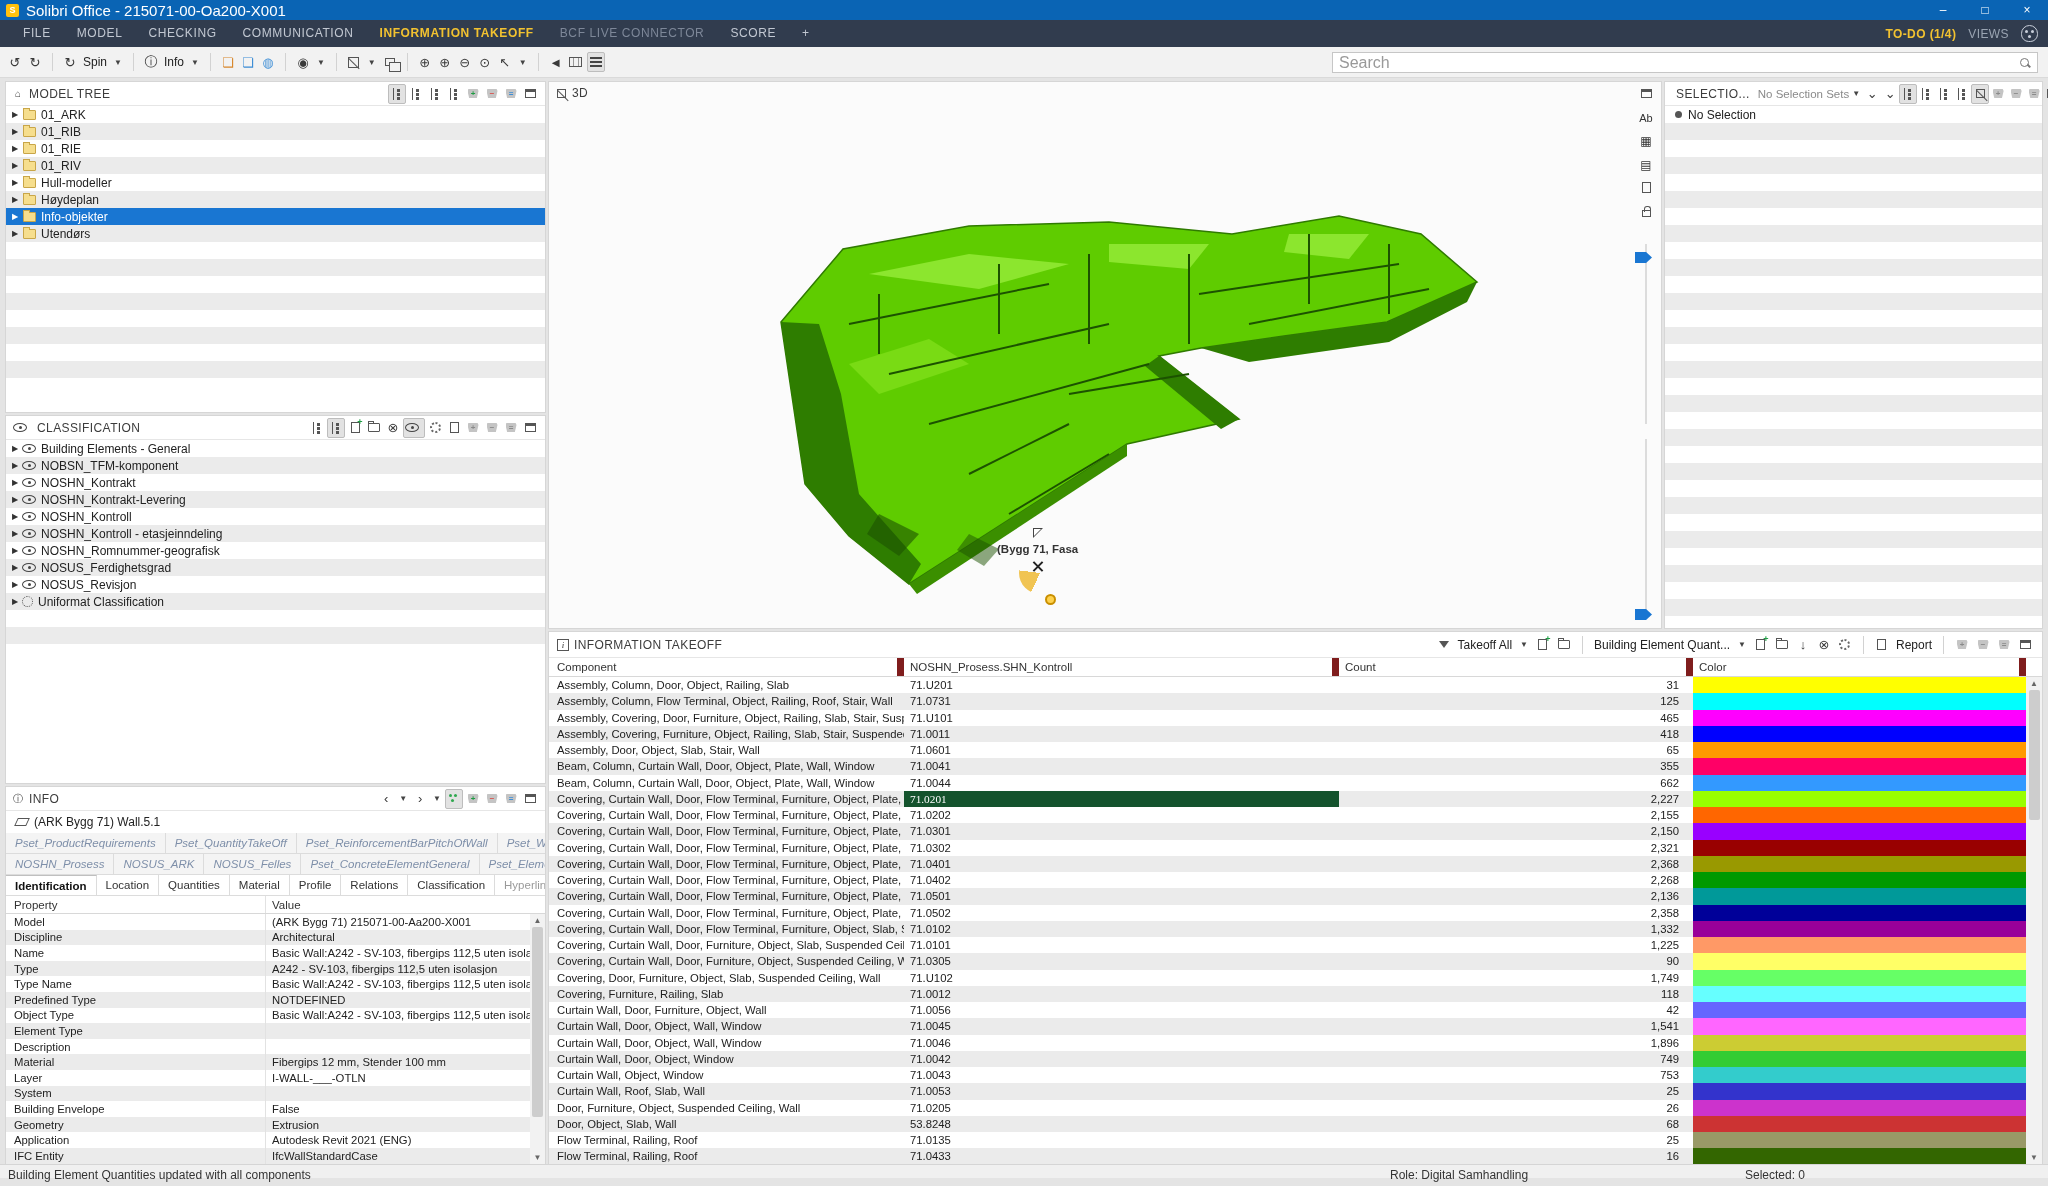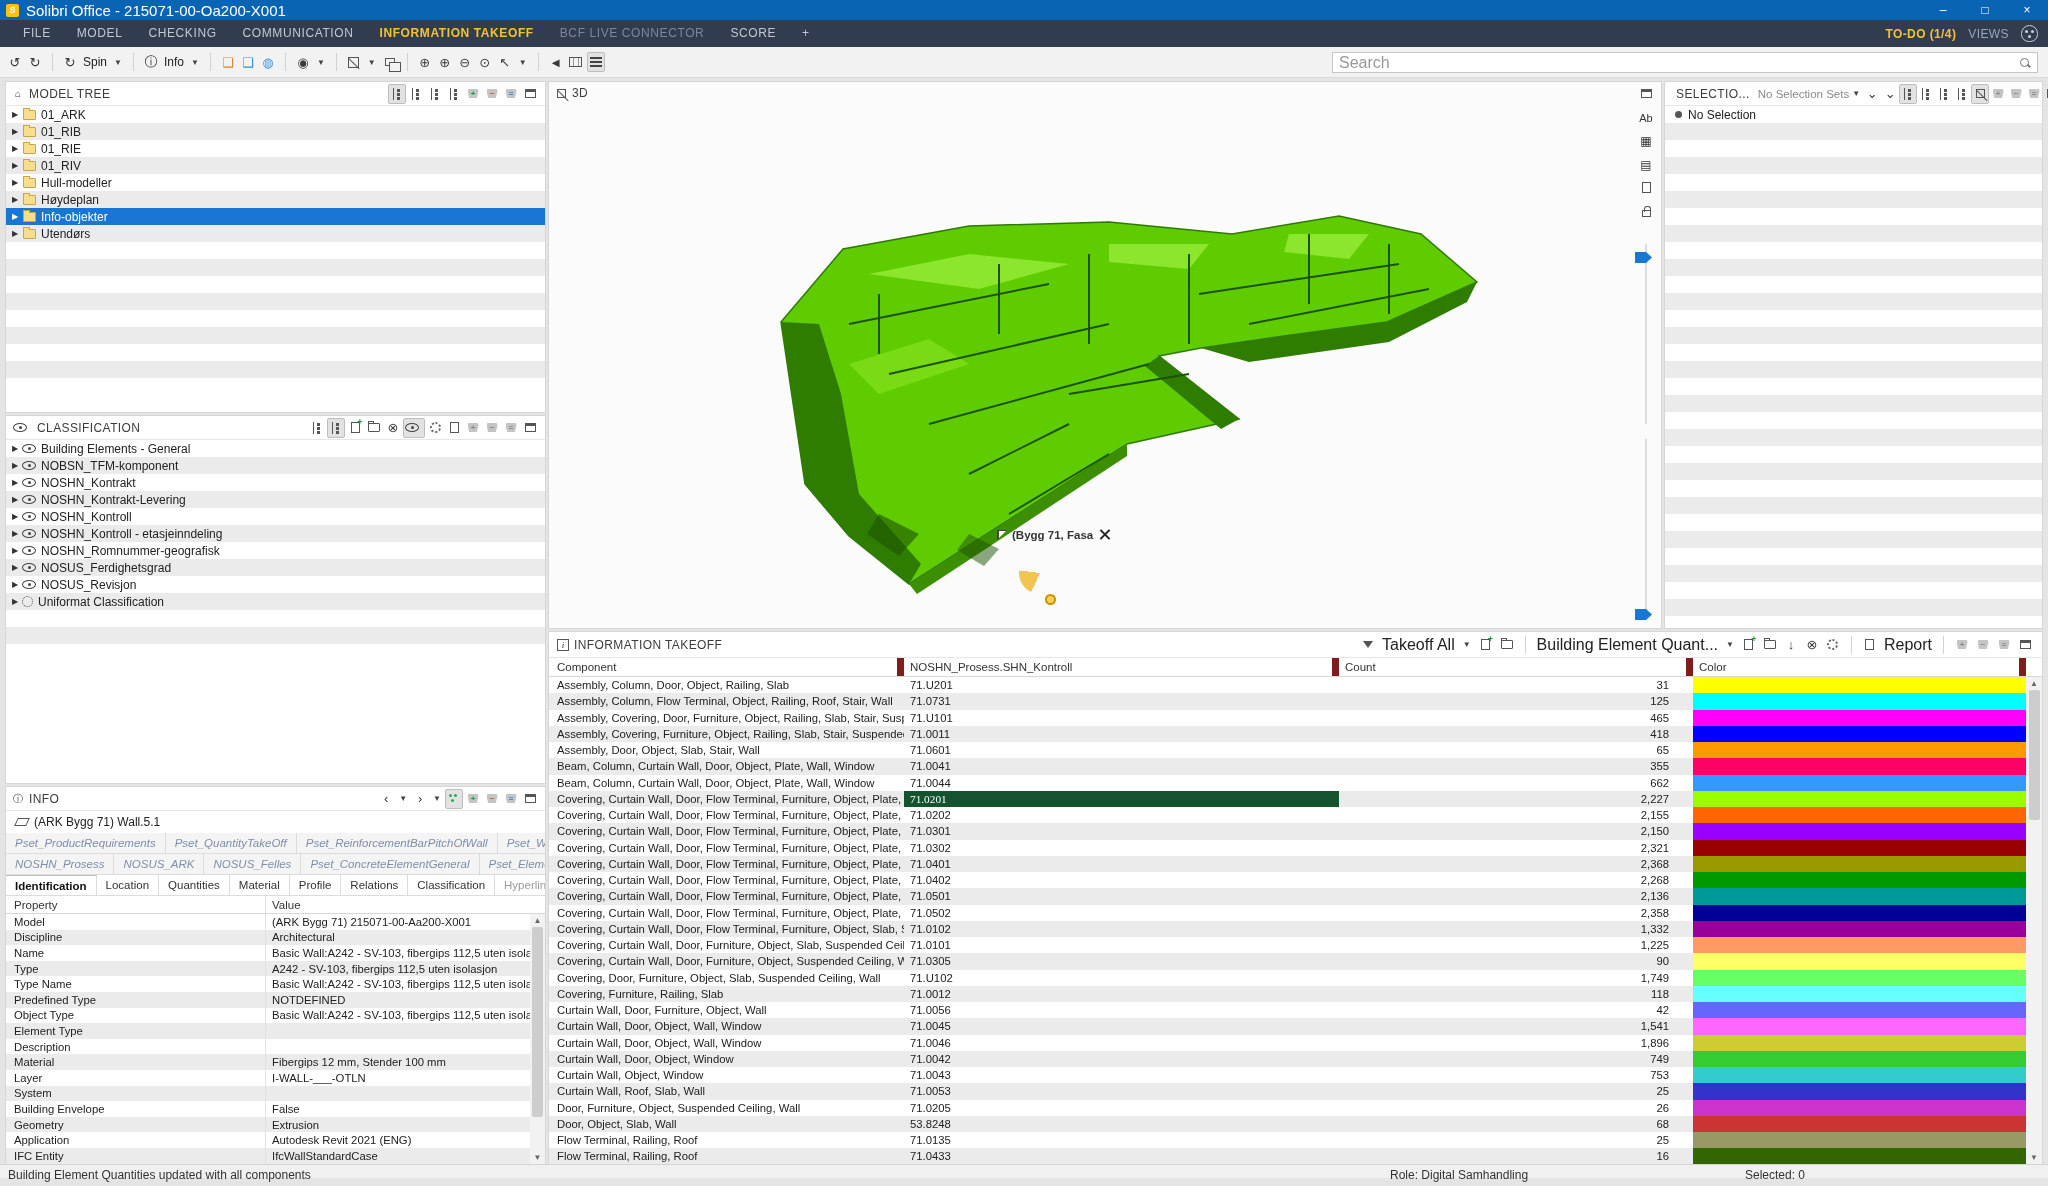--- a/index.html
+++ b/index.html
@@ -119,30 +119,30 @@
   .fan { position:absolute; width:42px; height:42px; border-radius:50%; background:conic-gradient(from 205deg, rgba(240,193,74,.95) 0 72deg, transparent 72deg); }
   .fan-dot { position:absolute; width:11px; height:11px; border-radius:50%; background:#FFD24D; border:2px solid #C98F00; }
 
   
   .sets-label { font-size:11.5px; color:#8A8A8A; margin-left:8px; white-space:nowrap; }
   .sel-dot { width:7px; height:7px; border-radius:50%; background:#555; margin:0 6px 0 10px; flex:none; }
 
   
   .tk-head { height:26px; display:flex; align-items:center; padding:0 8px; border-bottom:1px solid #E6E6E6; }
   .tk-tools { margin-left:auto; display:flex; align-items:center; gap:3px; }
-  .tk-tools .lbl { font-size:16px; color:#222; margin:0 2px; white-space:nowrap; }
+  .tk-tools .lbl { font-size:12px; color:#222; margin:0 2px; white-space:nowrap; }
   .tk-cols { height:19px; display:flex; align-items:center; border-bottom:1px solid #D8D8D8; font-size:11.5px; color:#333; }
   .tk-cols span { border-right:7px solid #7f1d1d; align-self:stretch; display:flex; align-items:center; }
   .tk-body { position:relative; overflow:hidden; }
   .t-row { height:16.26px; display:flex; font-size:11.3px; color:#222; }
   .t-row:nth-child(even) { background:#EBEBEB; }
   .tc { display:flex; align-items:center; white-space:nowrap; overflow:hidden; flex:none; }
   .c1 { width:355px; padding-left:8px; }
   .c2 { width:435px; padding-left:6px; }
-  .c3 { width:354px; justify-content:flex-end; padding-right:24px; }
+  .c3 { width:354px; justify-content:flex-end; padding-right:14px; }
   .c4 { width:333px; }
   .t-row.sel .c2 { background:#14532d; color:#fff;font-family:Liberation Serif, serif; }
 
   
   .statusbar { position:absolute; left:0; top:1164px; width:2048px; height:14px; background:#F0F0F0; border-top:1px solid #D5D5D5; font-size:12px; color:#333; }
   .statusbar .sb-left { position:absolute; left:8px; top:3px; }
   .statusbar .sb-role { position:absolute; left:1390px; top:3px; }
   .statusbar .sb-selected { position:absolute; left:1745px; top:3px; }
 </style>
 </head>
@@ -562,21 +562,21 @@
             <path d="M330,190 L330,250"></path>
           <path d="M450,160 L450,230"></path>
             <path d="M540,150 L540,240"></path>
             <path d="M640,150 L640,240"></path>
           <path d="M760,130 L760,200"></path>
             <path d="M840,140 L840,210"></path>
         </g>
         <polygon points="330,410 370,430 350,452 318,430" fill="#1C5200" opacity="0.6"></polygon>
         <polygon points="420,430 450,445 435,462 408,446" fill="#1C5200" opacity="0.5"></polygon>
       </svg>
-      <div class="tooltip3d" style="left:448px; top:424px;">
+      <div class="tooltip3d" style="left:448px; top:424px;flex-direction:column;">
         <span class="flag-outer"></span>
         <span>(Bygg 71, Fasa</span>
         <span class="cursor-x"></span>
       </div>
       <div class="fan" style="left:470px; top:448px;"></div>
       <div class="fan-dot" style="left:496px; top:490px;"></div>
     </div>
     <div class="vstrip">
       <span class="vg" style="font-size:11px;">Ab</span>
       <span class="vg">▦</span>

